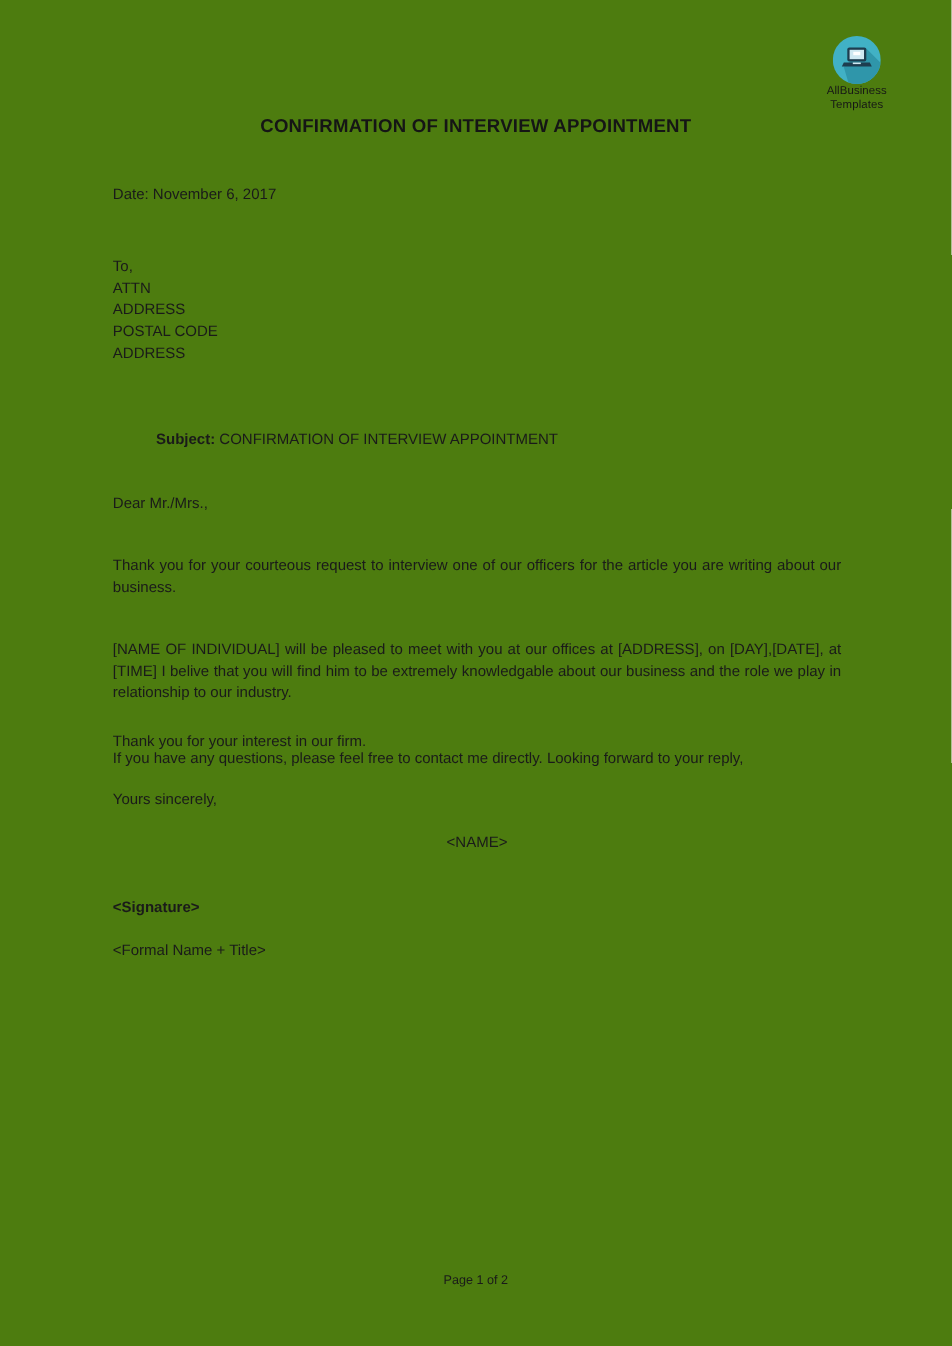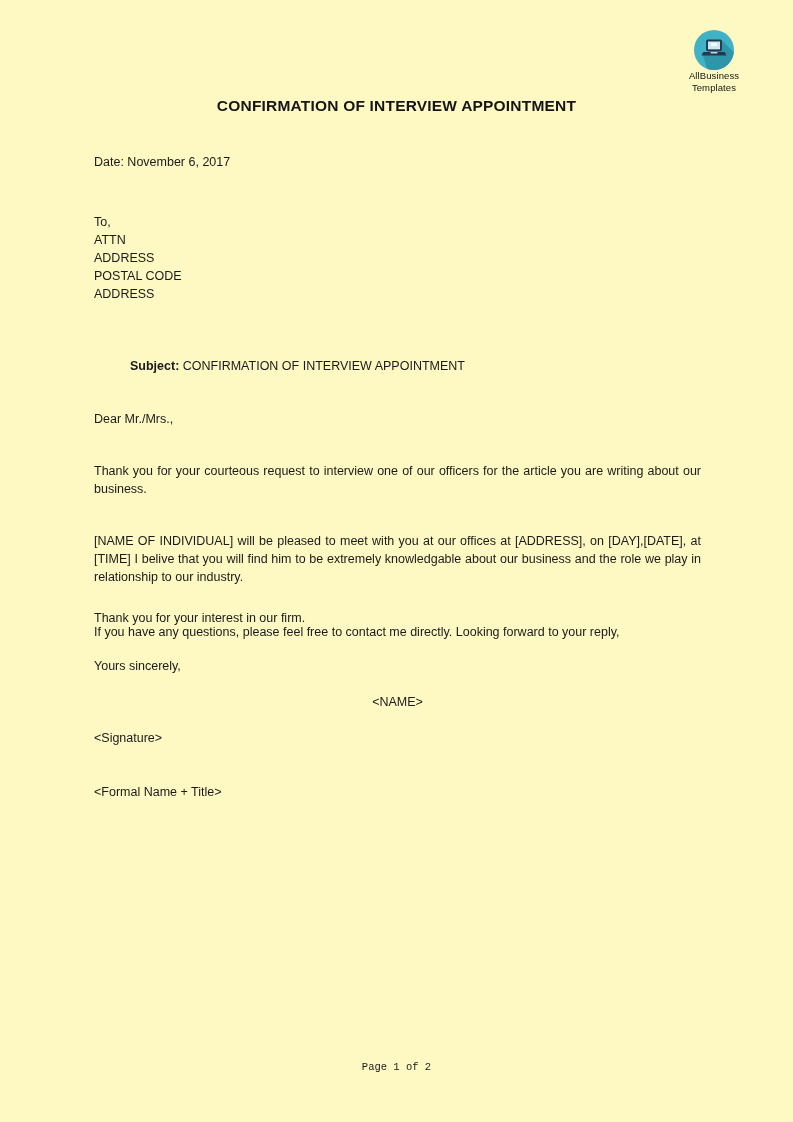--- a/index.html
+++ b/index.html
@@ -5,21 +5,21 @@
   * { margin: 0; padding: 0; box-sizing: border-box; }
   html, body { background: #ffffff; }
   body {
     font-family: "Liberation Sans", "DejaVu Sans", sans-serif;
     color: #1a1a1a;
   }
   .page {
     position: relative;
     width: 793px;
     height: 1122px;
-    background: #fef9c3;
+    background: #4d7c0f;
     overflow: hidden;
   }
   
   .logo {
     position: absolute;
     top: 30px;
     right: 39px;
     width: 80px;
     text-align: center;
   }
@@ -59,33 +59,32 @@
   .date-line   { top: 153px; }
   .recipient   { top: 213px; }
   .subject     { top: 357px; margin-left: 36px; }
   .salutation  { top: 410px; }
   .para-1      { top: 462px; text-align: justify; }
   .para-2      { top: 532px; text-align: justify; }
   .para-3      { top: 587px; margin-top: 22px; }
   .para-4      { top: 623px; }
   .close-1     { top: 657px; }
   .close-2     { top: 693px; text-align: center; }
-  .close-3     { top: 729px; }
+  .close-3     { top: 747px; font-weight: bold; }
   .close-4     { top: 783px; }
   .bold { font-weight: bold; }
   
   .footer {
     position: absolute;
     top: 1061px;
     left: 0;
     width: 100%;
     text-align: center;
     font-size: 10.5px;
     color: #1a1a1a;
-    font-family: Liberation Mono, monospace;
   }
 </style>
 </head>
 <body>
 
 <div class="page">
 
   <div class="logo">
     <svg class="logo-badge" viewBox="0 0 48 48" width="40" height="40" aria-hidden="true">
       <defs>

